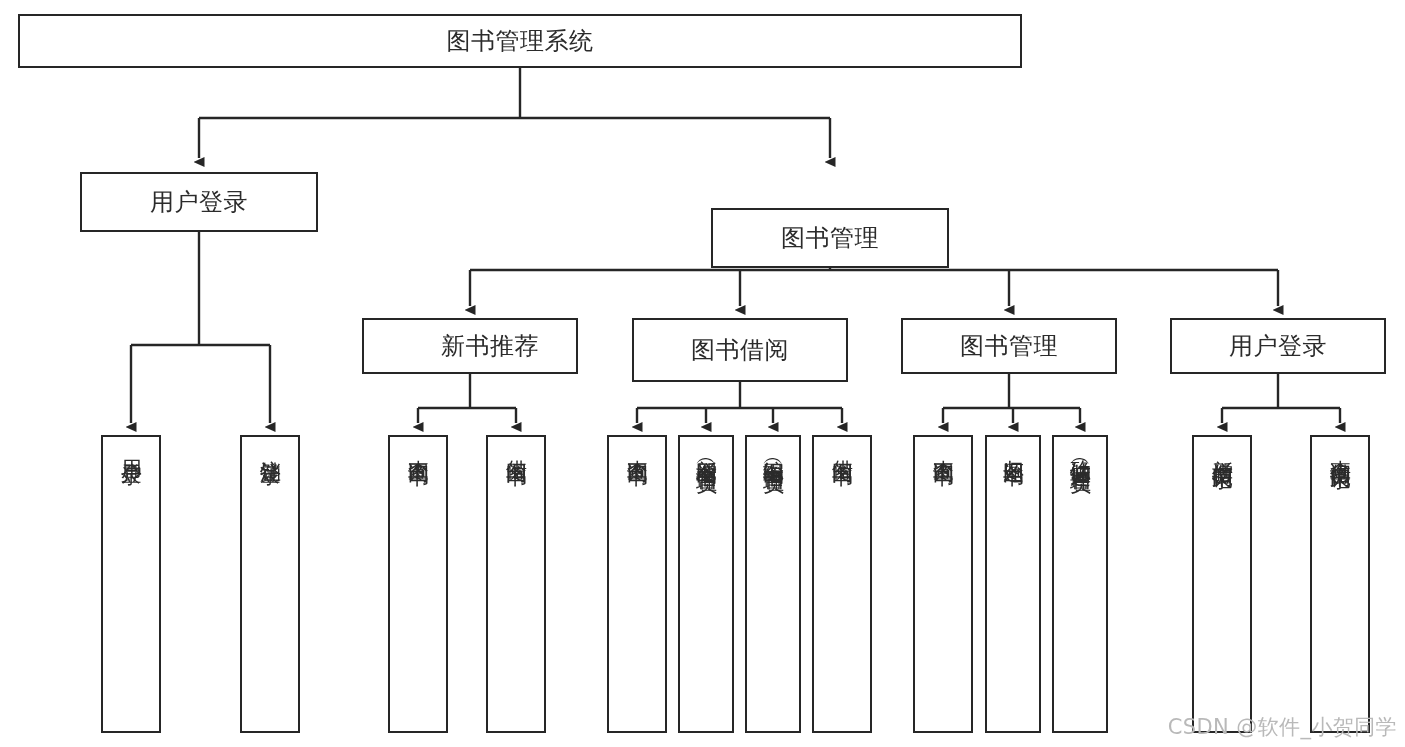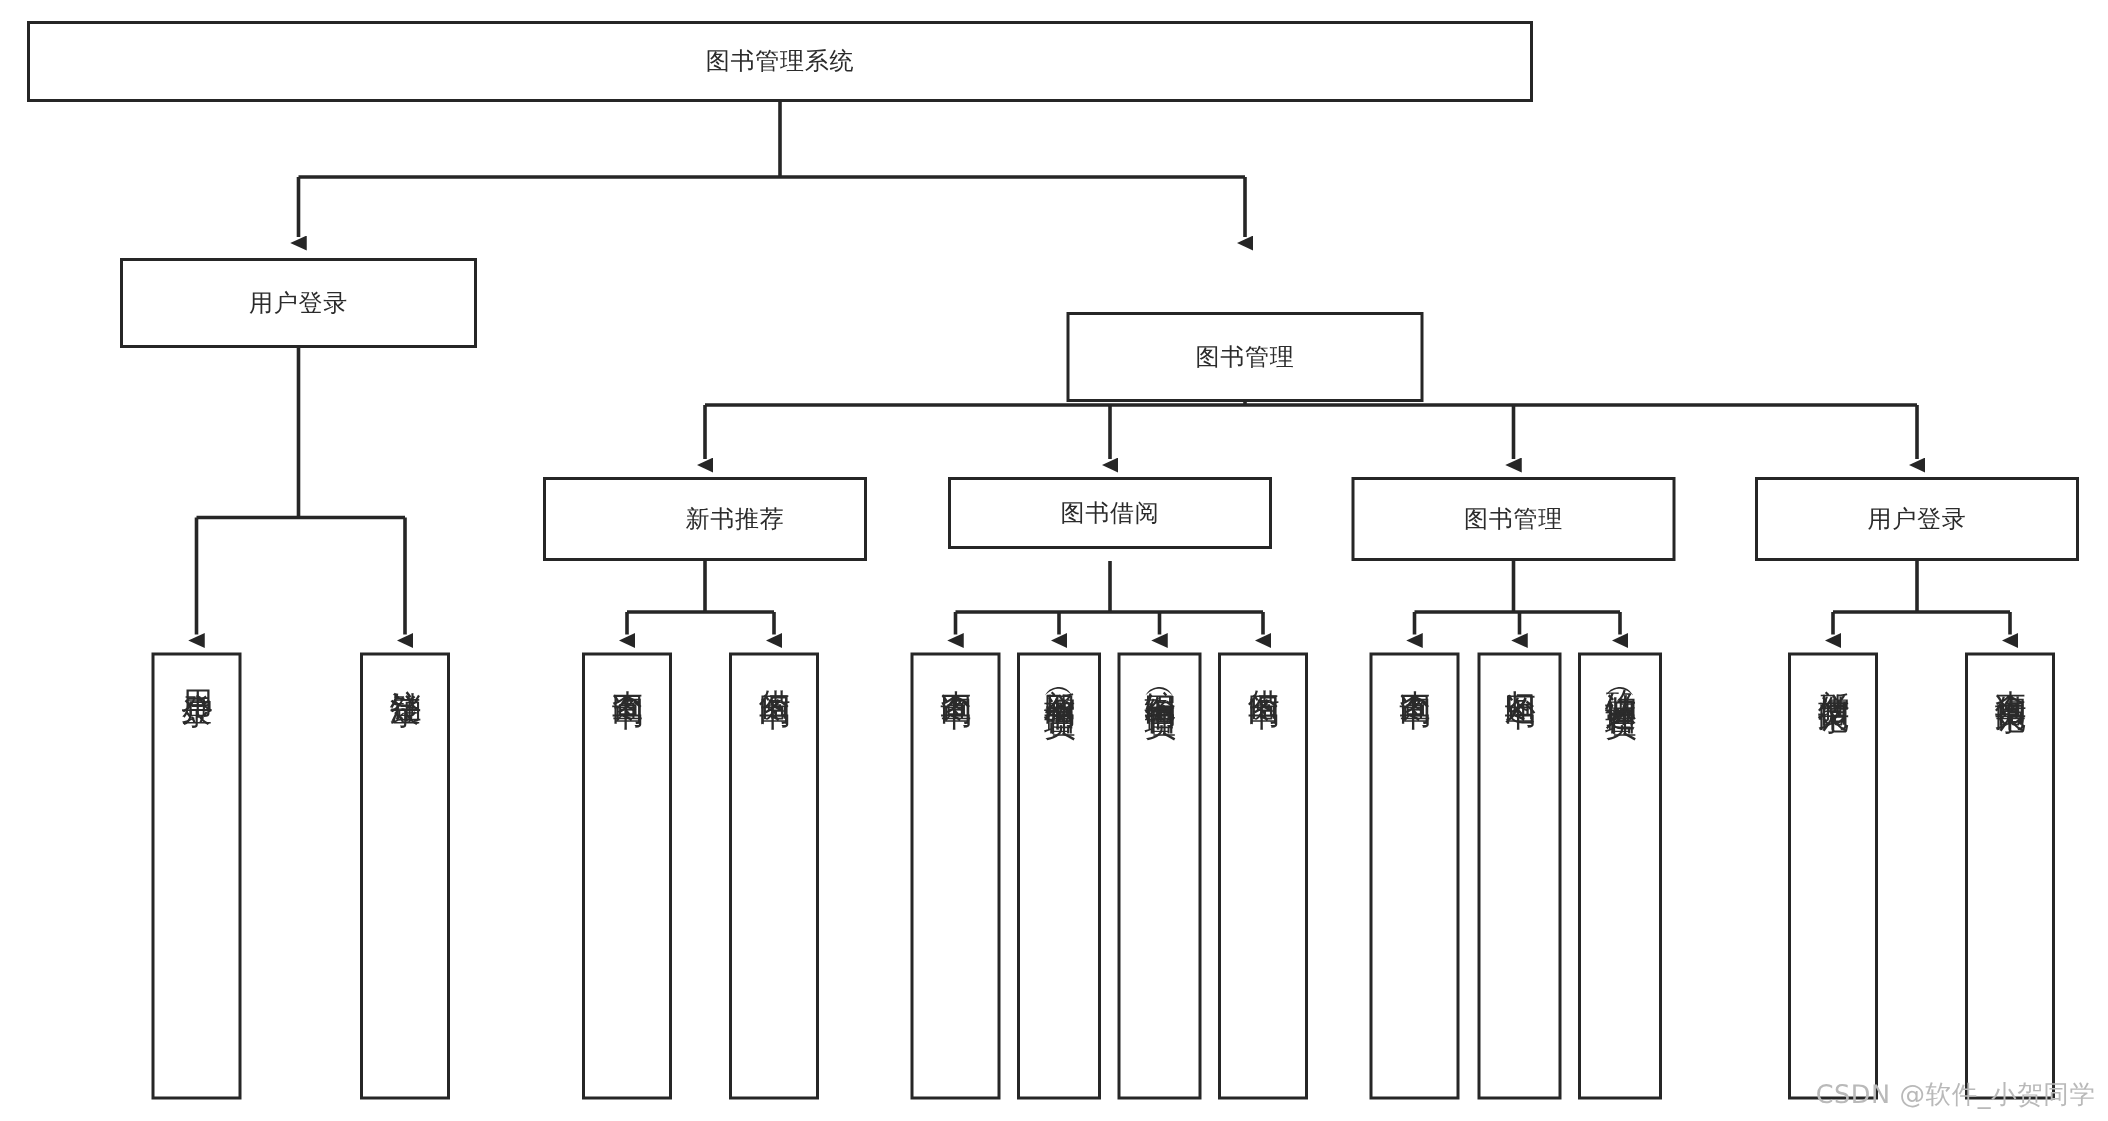--- a/index.html
+++ b/index.html
@@ -30,21 +30,21 @@
     box-sizing: border-box;
     background: #ffffff;
     border: 2px solid #262626;
     display: flex;
     align-items: center;
     justify-content: center;
     z-index: 2;
   }
   .node-label {
     color: #2b2b2b;
-    font-size: 16px;
+    font-size: 24px;
     line-height: 1.18;
     letter-spacing: 0.5px;
     text-align: center;
     white-space: nowrap;
   }
   .node.leaf {
     align-items: flex-start;
     padding-top: 6px;
   }
   .node.leaf .node-label {
@@ -54,21 +54,21 @@
     white-space: nowrap;
     letter-spacing: 2px;
     font-size: 21px;
     line-height: 1;
   }
   .watermark {
     position: absolute;
     right: 8px;
     bottom: 6px;
     color: #b9b9b9;
-    font-size: 17px;
+    font-size: 21px;
     letter-spacing: 0.4px;
     z-index: 3;
     white-space: nowrap;
   }
 </style>
 </head>
 <body>
 
 <div id="canvas">
 
@@ -141,21 +141,21 @@
   <div class="node" style="left:80px; top:172px; width:238px; height:60px;">
     <span class="node-label">用户登录</span>
   </div>
   <div class="node" style="left:711px; top:172px; width:238px; height:60px;margin-top:36px;">
     <span class="node-label">图书管理</span>
   </div>
 
   <div class="node" style="left:362px; top:318px; width:216px; height:56px;padding-left:40px;">
     <span class="node-label">新书推荐</span>
   </div>
-  <div class="node" style="left:632px; top:318px; width:216px; height:48px;">
+  <div class="node" style="left:632px; top:318px; width:216px; height:64px;">
     <span class="node-label">图书借阅</span>
   </div>
   <div class="node" style="left:901px; top:318px; width:216px; height:56px;">
     <span class="node-label">图书管理</span>
   </div>
   <div class="node" style="left:1170px; top:318px; width:216px; height:56px;">
     <span class="node-label">用户登录</span>
   </div>
 
   <div class="node leaf" style="left:101px; top:435px; width:60px; height:298px;">

